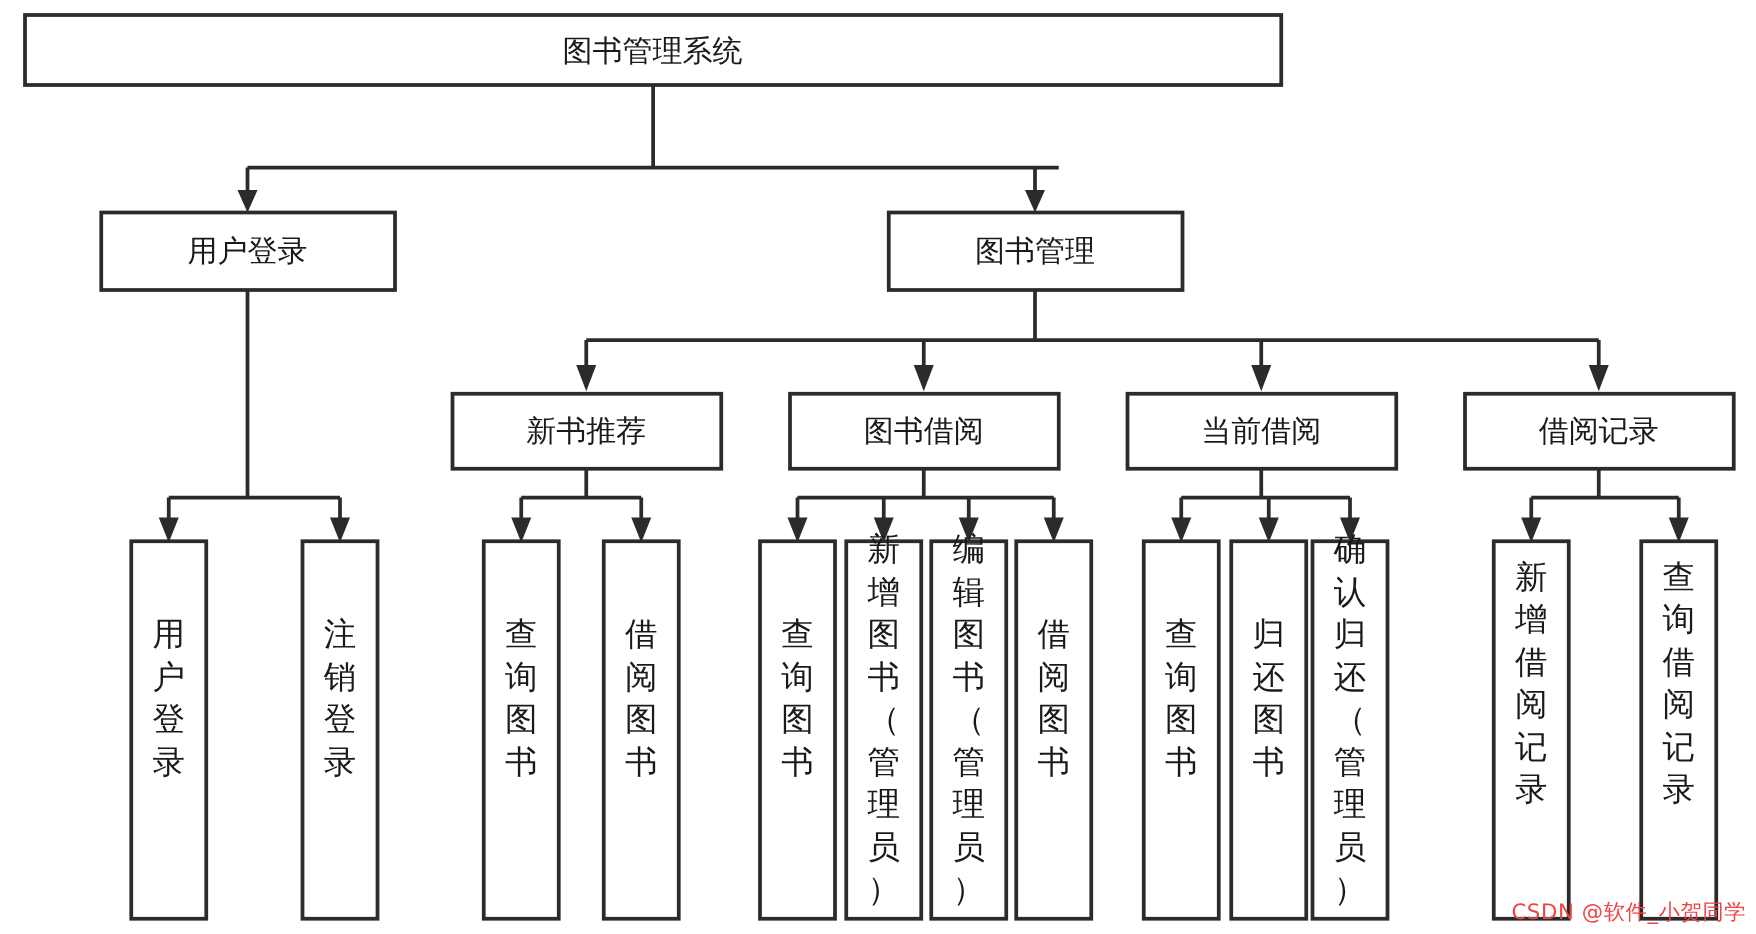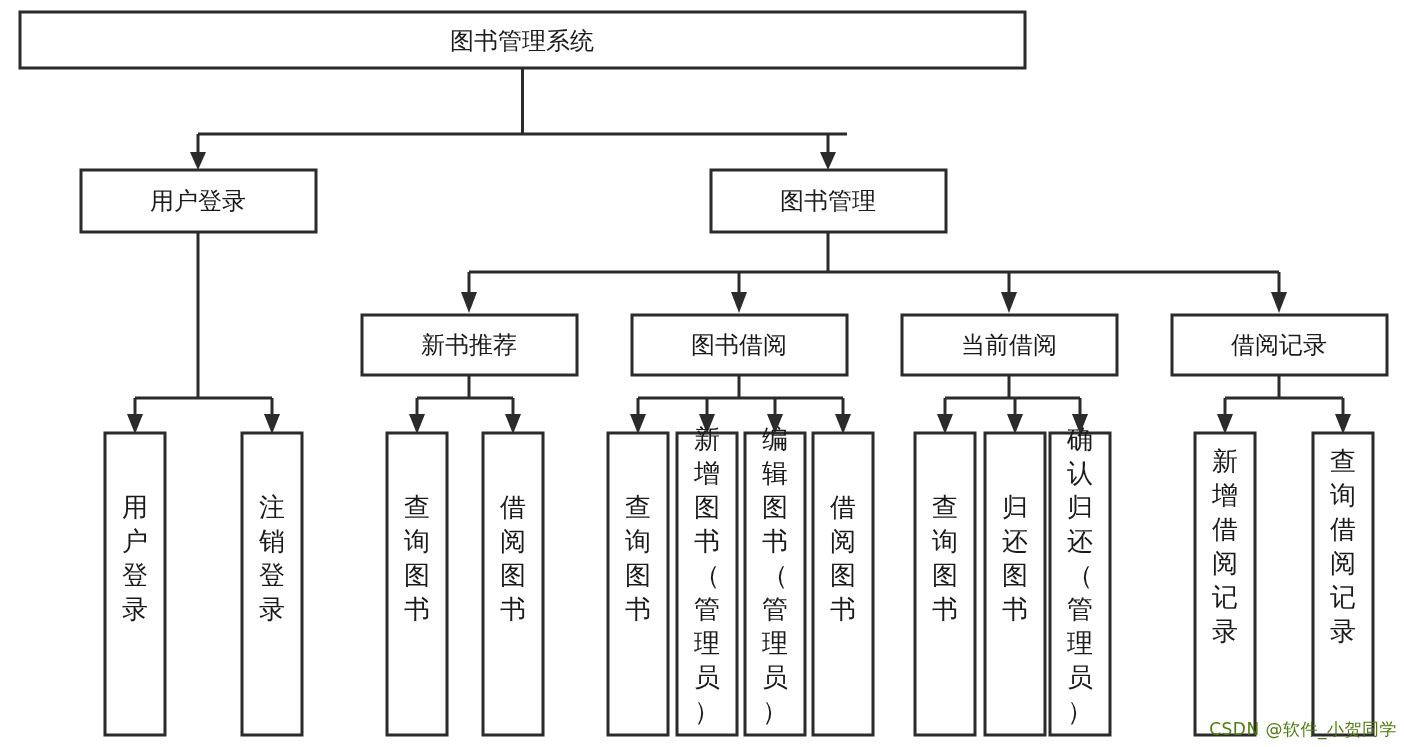--- a/index.html
+++ b/index.html
@@ -54,21 +54,21 @@
   .arrow-head {
     fill: #2b2b2b;
     stroke: none;
   }
   .watermark {
     position: absolute;
     right: 8px;
     bottom: 6px;
     font-family: "DejaVu Sans", "Liberation Sans", sans-serif;
     font-size: 17px;
-    color: #4d7c0f;
+    color: #ef4444;
     white-space: nowrap;
     letter-spacing: 0.5px;
   }
 </style>
 </head>
 <body>
 
 <div id="diagram-root">
 
   <svg id="tree-svg" viewBox="0 0 1405 747" xmlns="http://www.w3.org/2000/svg">

